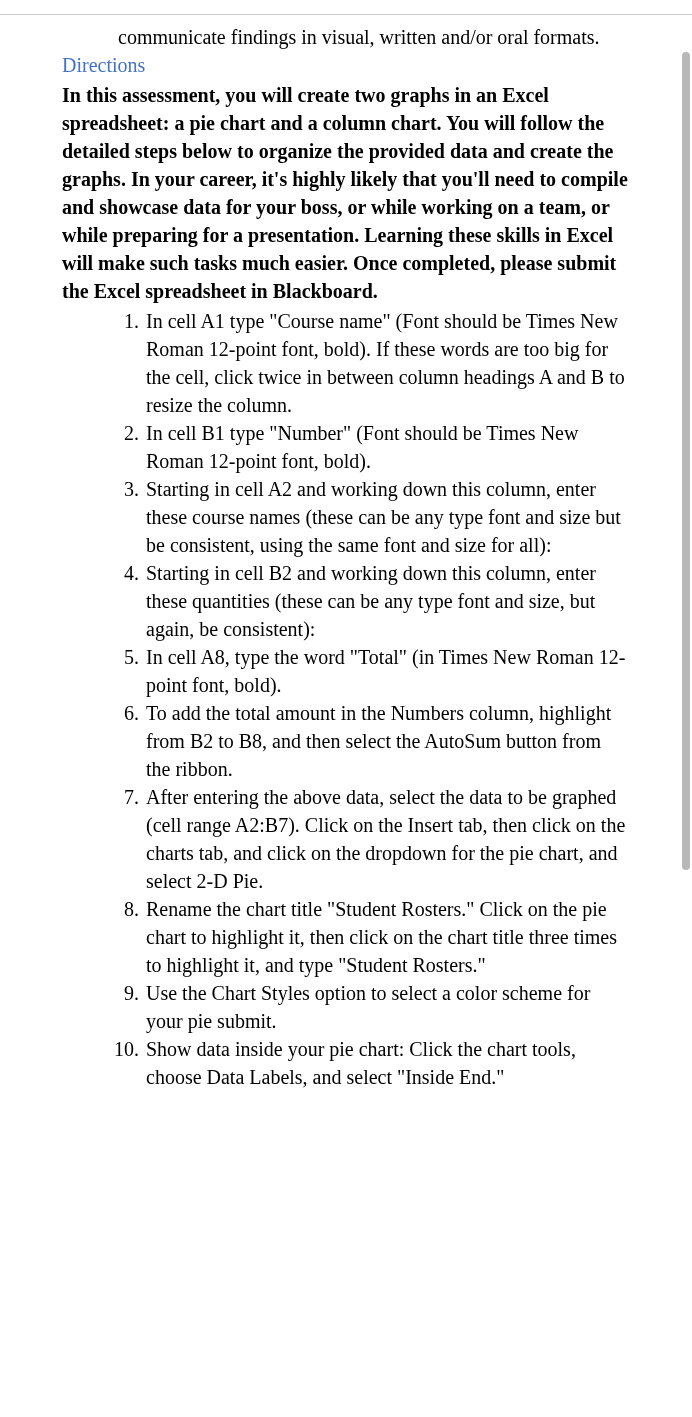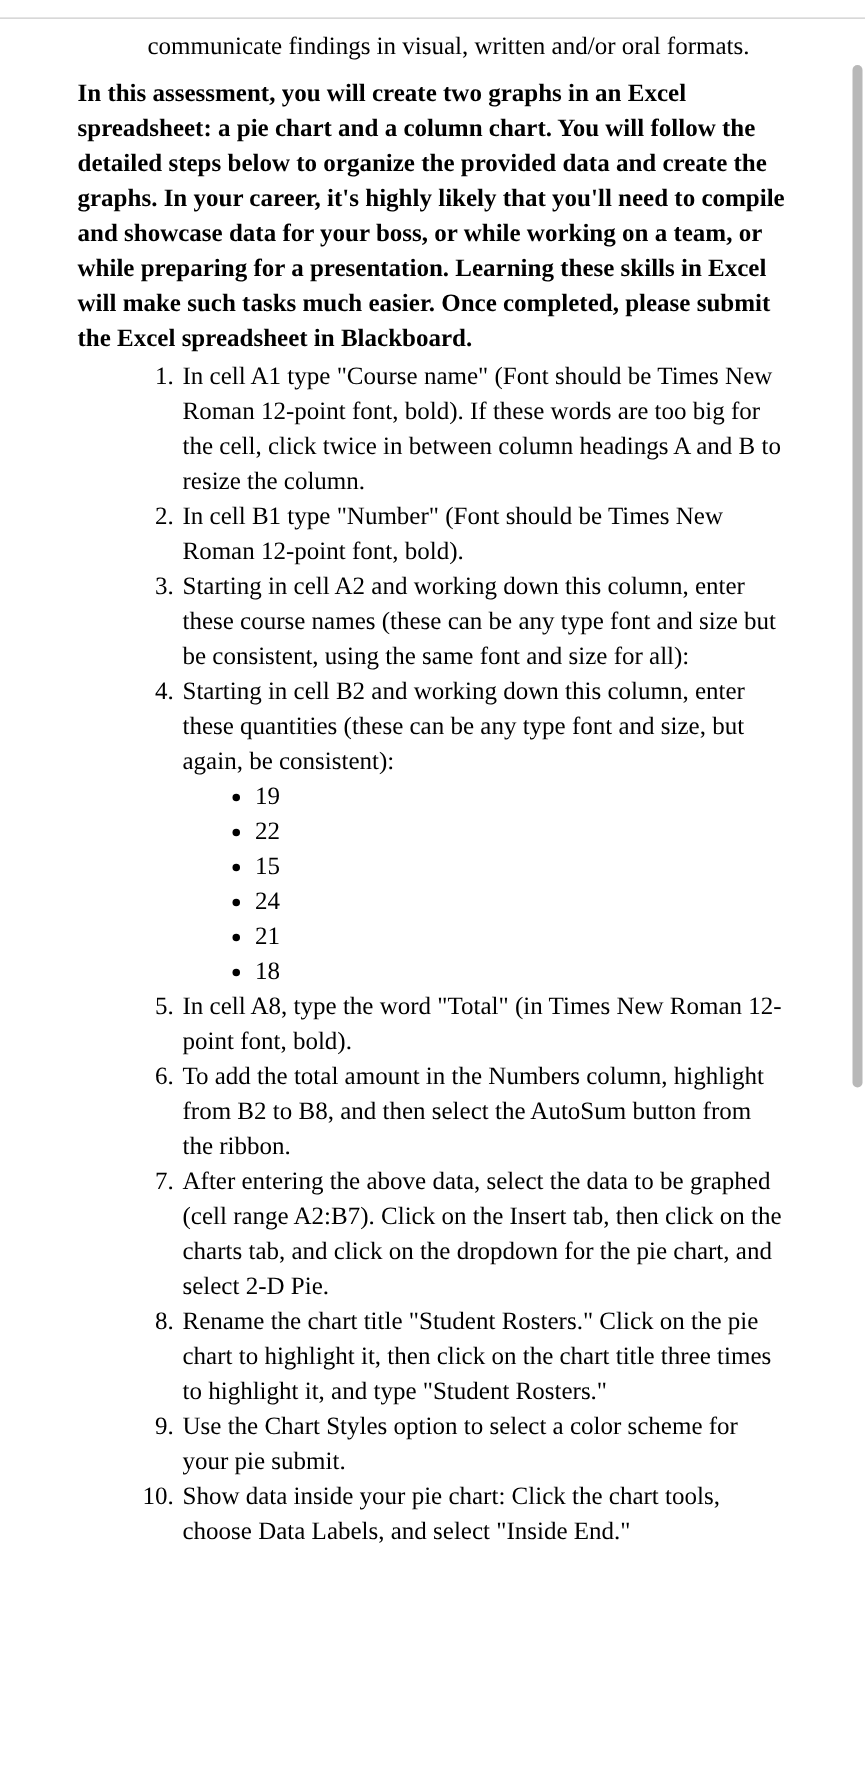--- a/index.html
+++ b/index.html
@@ -20,21 +20,21 @@
     }
     .page-border {
       border-top: 1px solid #ccc;
       margin-top: 14px;
     }
     .content {
       padding: 8px 62px 0 62px;
     }
     .fragment-line {
       text-indent: 56px;
-      margin-bottom: 10px;
+      margin-bottom: 0;
     }
     .directions-heading {
       color: #4472C4;
       margin-bottom: 2px;
     }
     .para {
       margin-bottom: 2px;
       font-weight: bold;
     }
     .ol-main {
@@ -77,42 +77,37 @@
 <body>
 
 <div class="page-border"></div>
 
 <div class="content">
 
   <div class="fragment-line">
     <span>communicate findings in visual, written and/or oral formats.</span>
   </div>
 
+  <div class="directions-heading">
+    <span>Directions</span>
+  </div>
 
   <div class="para">
     <span>In this assessment, you will create two graphs in an Excel spreadsheet: a pie chart and a column chart.  You will follow the detailed steps below to organize the provided data and create the graphs. In your career, it's highly likely that you'll need to compile and showcase data for your boss, or while working on a team, or while preparing for a presentation. Learning these skills in Excel will make such tasks much easier. Once completed, please submit the Excel spreadsheet in Blackboard.</span>
   </div>
 
 
   <ol class="ol-main">
     <li><span>In cell A1 type "Course name" (Font should be Times New Roman 12-point font, bold). If these words are too big for the cell, click twice in between column headings A and B to resize the column.</span></li>
     <li><span>In cell B1 type "Number" (Font should be Times New Roman 12-point font, bold).</span></li>
     <li>
       <span>Starting in cell A2 and working down this column, enter these course names (these can be any type font and size but be consistent, using the same font and size for all):</span>
     </li>
     <li>
       <span>Starting in cell B2 and working down this column, enter these quantities (these can be any type font and size, but again, be consistent):</span>
-      <ul class="ul-sub">
-        <li><span>19</span></li>
-        <li><span>22</span></li>
-        <li><span>15</span></li>
-        <li><span>24</span></li>
-        <li><span>21</span></li>
-        <li><span>18</span></li>
-      </ul>
     </li>
     <li><span>In cell A8, type the word "Total" (in Times New Roman 12-point font, bold).</span></li>
     <li><span>To add the total amount in the Numbers column, highlight from B2 to B8, and then select the AutoSum button from the ribbon.</span></li>
     <li><span>After entering the above data, select the data to be graphed (cell range A2:B7). Click on the Insert tab, then click on the charts tab, and click on the dropdown for the pie chart, and select 2-D Pie.</span></li>
     <li><span>Rename the chart title "Student Rosters." Click on the pie chart to highlight it, then click on the chart title three times to highlight it, and type "Student Rosters."</span></li>
     <li><span>Use the Chart Styles option to select a color scheme for your pie submit.</span></li>
     <li><span>Show data inside your pie chart: Click the chart tools, choose Data Labels, and select "Inside End."</span></li>
 
   </ol>
 

